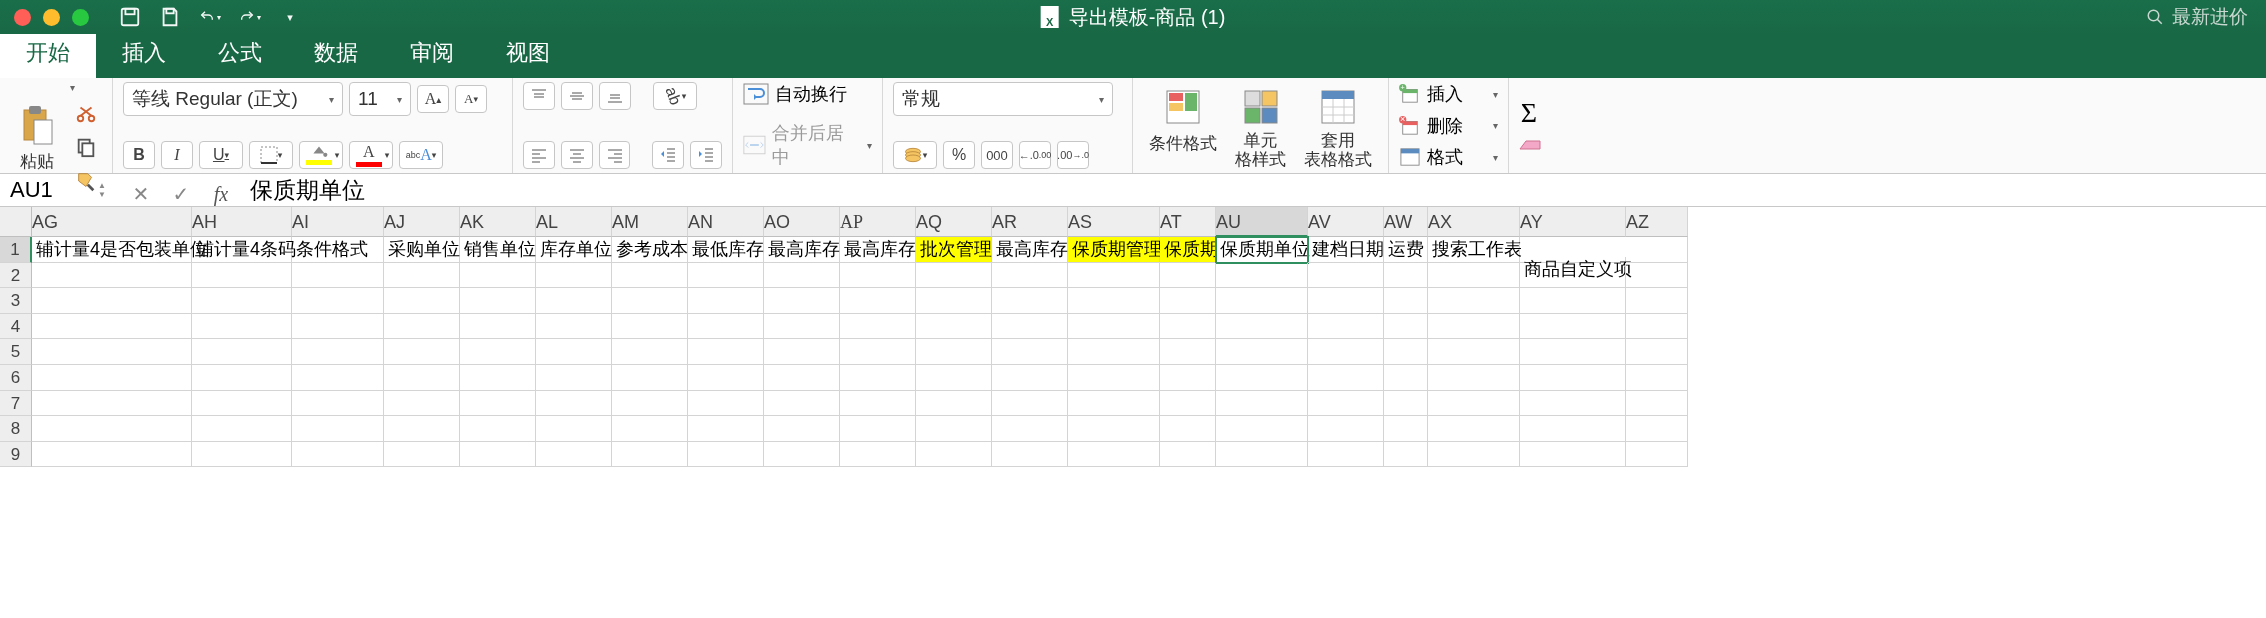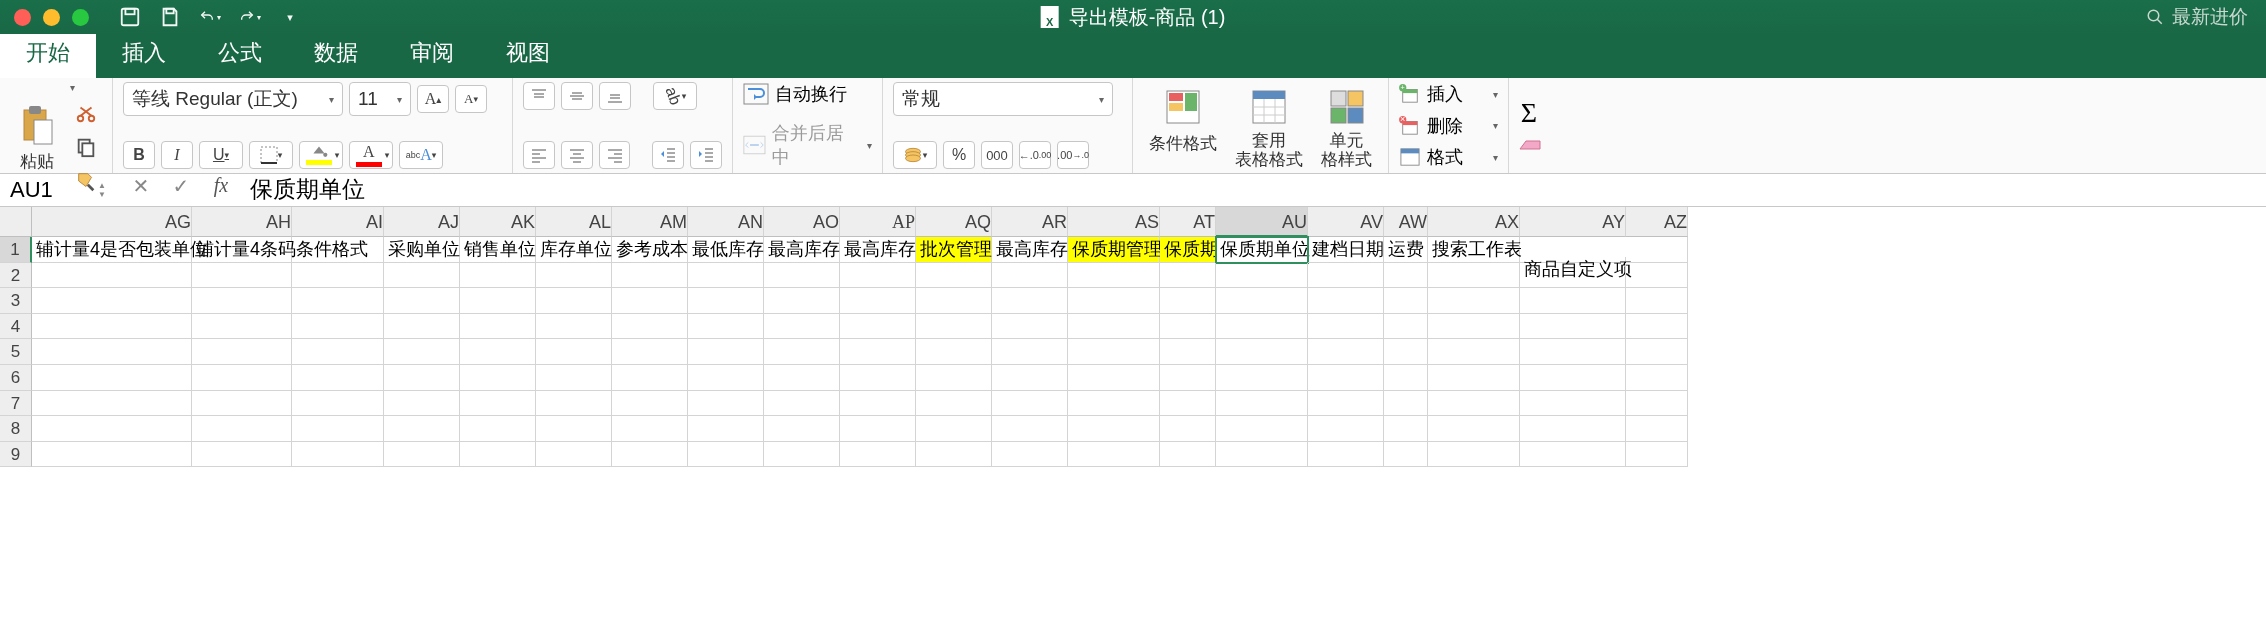--- a/index.html
+++ b/index.html
@@ -27,31 +27,31 @@
 .big-btn{display:flex;flex-direction:column;align-items:center;gap:4px;padding:4px 6px;font-size:17px;color:#333;}
 .ico-box{width:42px;height:42px;display:flex;align-items:center;justify-content:center;}
 .sm-btn{width:32px;height:28px;border:1px solid #c6c6c6;background:#fff;border-radius:4px;display:flex;align-items:center;justify-content:center;font-size:16px;color:#444;}
 .sm-btn.nb{border:none;background:transparent;}
 .combo{height:34px;border:1px solid #c6c6c6;background:#fff;border-radius:4px;display:flex;align-items:center;padding:16px 8px;font-size:19px;color:#333;}
 .caret{margin-left:auto;padding-left:10px;font-size:10px;color:#666;}
 .sep{width:1px;background:#d8d8d8;margin:6px 0;}
 .fontcolor-btn{position:relative;display:flex;flex-direction:column;align-items:center;width:32px;}
 .underline-bar{height:5px;width:26px;margin-top:1px;}
 .lbl-dim{color:#9a9a9a;}
-.fbar{height:33px;border-bottom:1px solid #c8c8c8;display:flex;align-items:flex-start;background:#fff;}
+.fbar{height:33px;border-bottom:1px solid #c8c8c8;display:flex;align-items:flex-end;background:#fff;}
 .name-box{width:120px;padding:0 10px;font-size:22px;display:flex;align-items:center;height:100%;}
 .stepper{display:flex;flex-direction:column;margin-left:auto;margin-right:4px;}
 .stepper div{font-size:8px;line-height:9px;color:#888;cursor:pointer;}
 .fb-btn{width:40px;display:flex;align-items:center;justify-content:center;color:#888;font-size:20px;}
 .fx{font-style:italic;font-family:"Times New Roman",serif;color:#555;}
 .fcontent{flex:1;padding:0 8px;font-size:23px;}
 .grid-area{position:relative;overflow:hidden;}
 .corner{position:absolute;left:0;top:0;width:32px;height:30px;background:#eee;border-right:1px solid #bfbfbf;border-bottom:1px solid #bfbfbf;}
 .col-headers{position:absolute;left:32px;top:0;height:30px;display:flex;}
-.ch{border-right:1px solid #d4d4d4;border-bottom:1px solid #bfbfbf;background:#eee;text-align:right;font-size:18px;color:#444;line-height:30px;}
+.ch{border-right:1px solid #d4d4d4;border-bottom:1px solid #bfbfbf;background:#eee;text-align:left;font-size:18px;color:#444;line-height:30px;}
 .ch.sel{background:#d8d8d8;border-bottom:2px solid #2f8f5e;}
 .row-headers{position:absolute;left:0;top:30px;width:32px;}
 .rh{height:25.6px;border-right:1px solid #bfbfbf;border-bottom:1px solid #d4d4d4;background:#eee;text-align:center;font-size:17px;color:#444;line-height:25.6px;}
 .rh.sel{background:#d8d8d8;border-right:2px solid #2f8f5e;}
 .cells{position:absolute;left:32px;top:30px;}
 .cell-row{display:flex;height:25.6px;}
 .cell{border-right:1px solid #d4d4d4;border-bottom:1px solid #d4d4d4;font-size:18px;color:#000;line-height:25.6px;padding:0 4px;white-space:nowrap;overflow:visible;}
 .cell.hl{background:#ffff00;}
 .cell.active{outline:2px solid #2f8f5e;outline-offset:-1px;}
 svg{display:block;}
@@ -339,42 +339,42 @@
               <rect x="4" y="4" width="14" height="8" fill="#e86060"></rect>
               <rect x="4" y="14" width="14" height="8" fill="#f4c562"></rect>
               <rect x="20" y="4" width="12" height="18" fill="#6ab56a"></rect>
             </svg>
           </div>
         <span>条件格式</span>
       </div>
       <div class="big-btn">
         <div class="ico-box">
             <svg width="36" height="36" viewBox="0 0 36 36">
+              <rect x="2" y="2" width="15" height="15" fill="#ddd" stroke="#888"></rect>
+              <rect x="19" y="2" width="15" height="15" fill="#f4c562" stroke="#888"></rect>
+              <rect x="2" y="19" width="15" height="15" fill="#6ab56a" stroke="#888"></rect>
+              <rect x="19" y="19" width="15" height="15" fill="#5b8bbf" stroke="#888"></rect>
+            </svg>
+          </div>
+        <span style="white-space:pre-line;text-align:center;line-height:1.1;">单元
+格样式</span>
+      </div>
+      <div class="big-btn">
+        <div class="ico-box">
+            <svg width="36" height="36" viewBox="0 0 36 36">
               <rect x="2" y="2" width="32" height="32" fill="#fff" stroke="#888"></rect>
               <rect x="2" y="2" width="32" height="8" fill="#5b8bbf"></rect>
               <line x1="2" y1="18" x2="34" y2="18" stroke="#ccc"></line>
               <line x1="2" y1="26" x2="34" y2="26" stroke="#ccc"></line>
               <line x1="13" y1="10" x2="13" y2="34" stroke="#ccc"></line>
               <line x1="24" y1="10" x2="24" y2="34" stroke="#ccc"></line>
             </svg>
           </div>
         <span style="white-space:pre-line;text-align:center;line-height:1.1;">套用
 表格格式</span>
-      </div>
-      <div class="big-btn">
-        <div class="ico-box">
-            <svg width="36" height="36" viewBox="0 0 36 36">
-              <rect x="2" y="2" width="15" height="15" fill="#ddd" stroke="#888"></rect>
-              <rect x="19" y="2" width="15" height="15" fill="#f4c562" stroke="#888"></rect>
-              <rect x="2" y="19" width="15" height="15" fill="#6ab56a" stroke="#888"></rect>
-              <rect x="19" y="19" width="15" height="15" fill="#5b8bbf" stroke="#888"></rect>
-            </svg>
-          </div>
-        <span style="white-space:pre-line;text-align:center;line-height:1.1;">单元
-格样式</span>
       </div>
     </div>
   </div>
 
   <div class="grp" style="width:120px;">
     <div class="row">
         <svg width="22" height="20" viewBox="0 0 24 22">
           <rect x="4" y="6" width="16" height="14" fill="#fff" stroke="#888"></rect>
           <rect x="4" y="6" width="16" height="4" fill="#6ab56a"></rect>
           <circle cx="4" cy="4" r="4" fill="#6ab56a"></circle>

